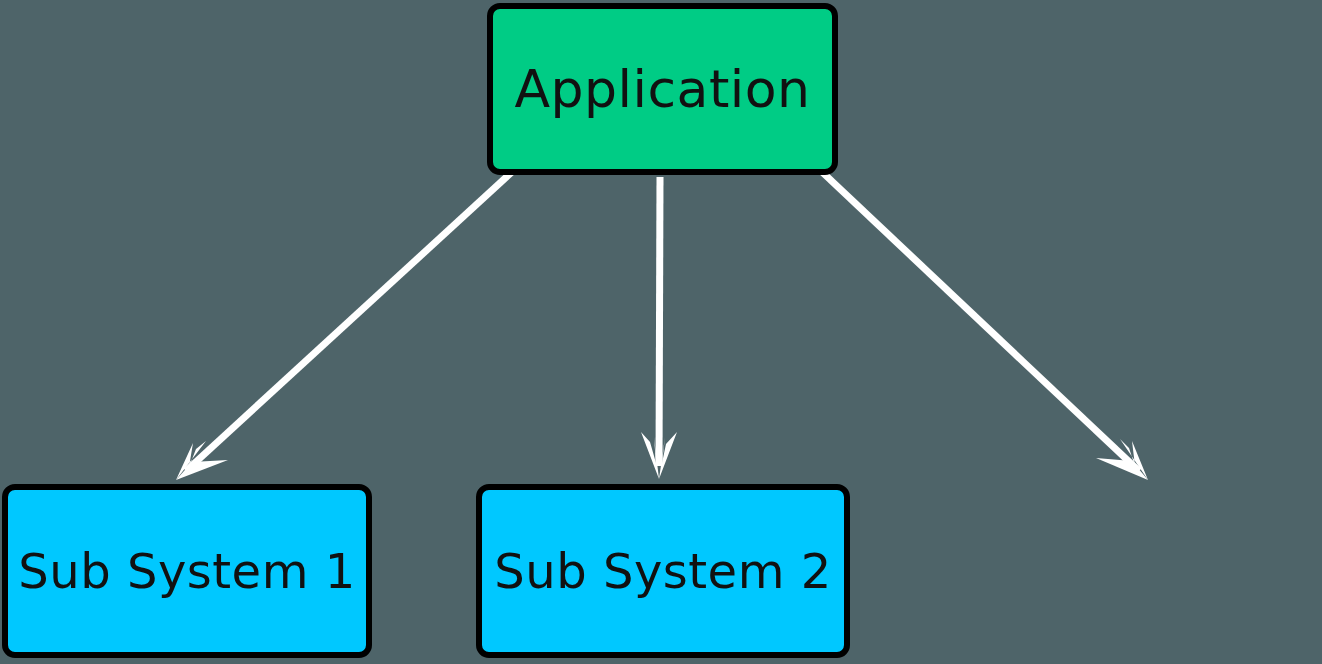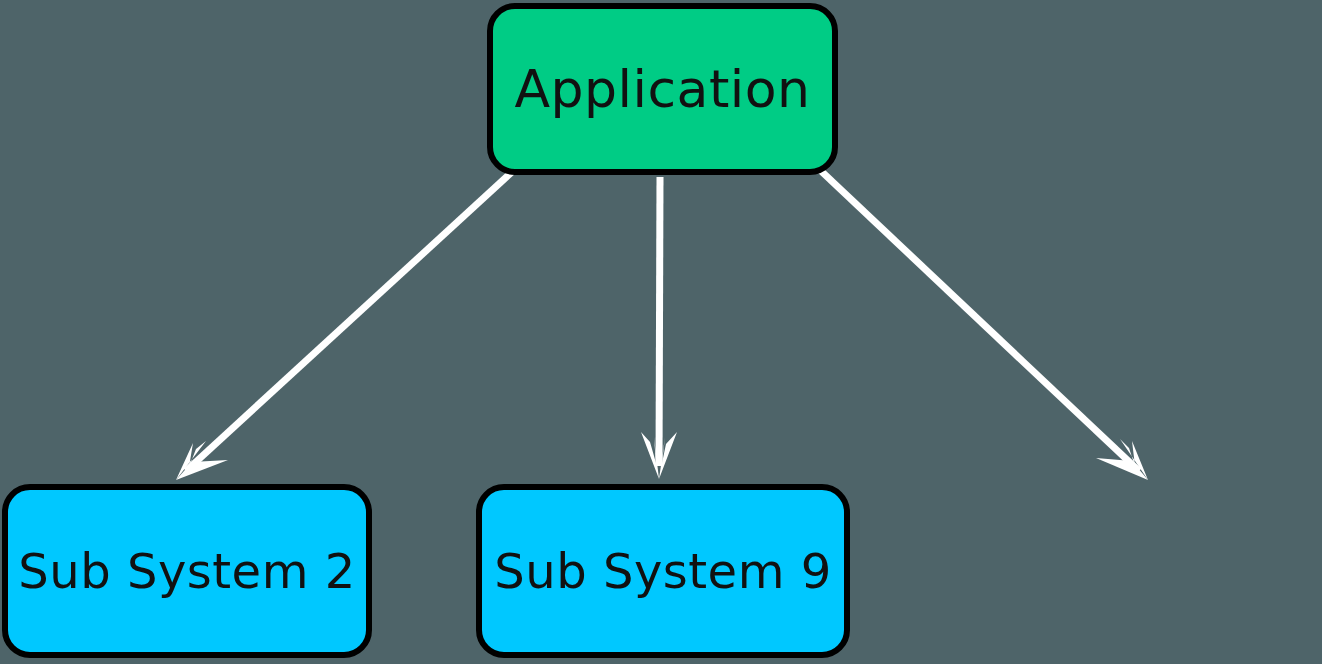--- a/index.html
+++ b/index.html
@@ -25,21 +25,21 @@
     left: 0;
     top: 0;
     width: 1322px;
     height: 664px;
     pointer-events: none;
   }
   .node {
     position: absolute;
     box-sizing: border-box;
     border: 6px solid #000000;
-    border-radius: 28px;
+    border-radius: 13px;
     display: flex;
     align-items: center;
     justify-content: center;
     text-align: center;
     color: #111111;
     font-family: "DejaVu Sans", sans-serif;
     letter-spacing: 0.5px;
   }
   .node-label {
     display: block;
@@ -95,21 +95,21 @@
       <polygon points="1148,480 1120,439 1129,448 1135,466 1132,441" fill="#ffffff"></polygon>
       <polygon points="1148,480 1096,458 1132,461" fill="#ffffff"></polygon>
     </g>
   </svg>
 
   <div class="node" id="node-application">
     <span class="node-label">Application</span>
   </div>
 
   <div class="node node-sub" id="node-sub-1">
-    <span class="node-label">Sub System 2</span>
+    <span class="node-label">Sub System 1</span>
   </div>
 
   <div class="node node-sub" id="node-sub-2">
-    <span class="node-label">Sub System 9</span>
+    <span class="node-label">Sub System 2</span>
   </div>
 
 
 </div>
 
 </body></html>

